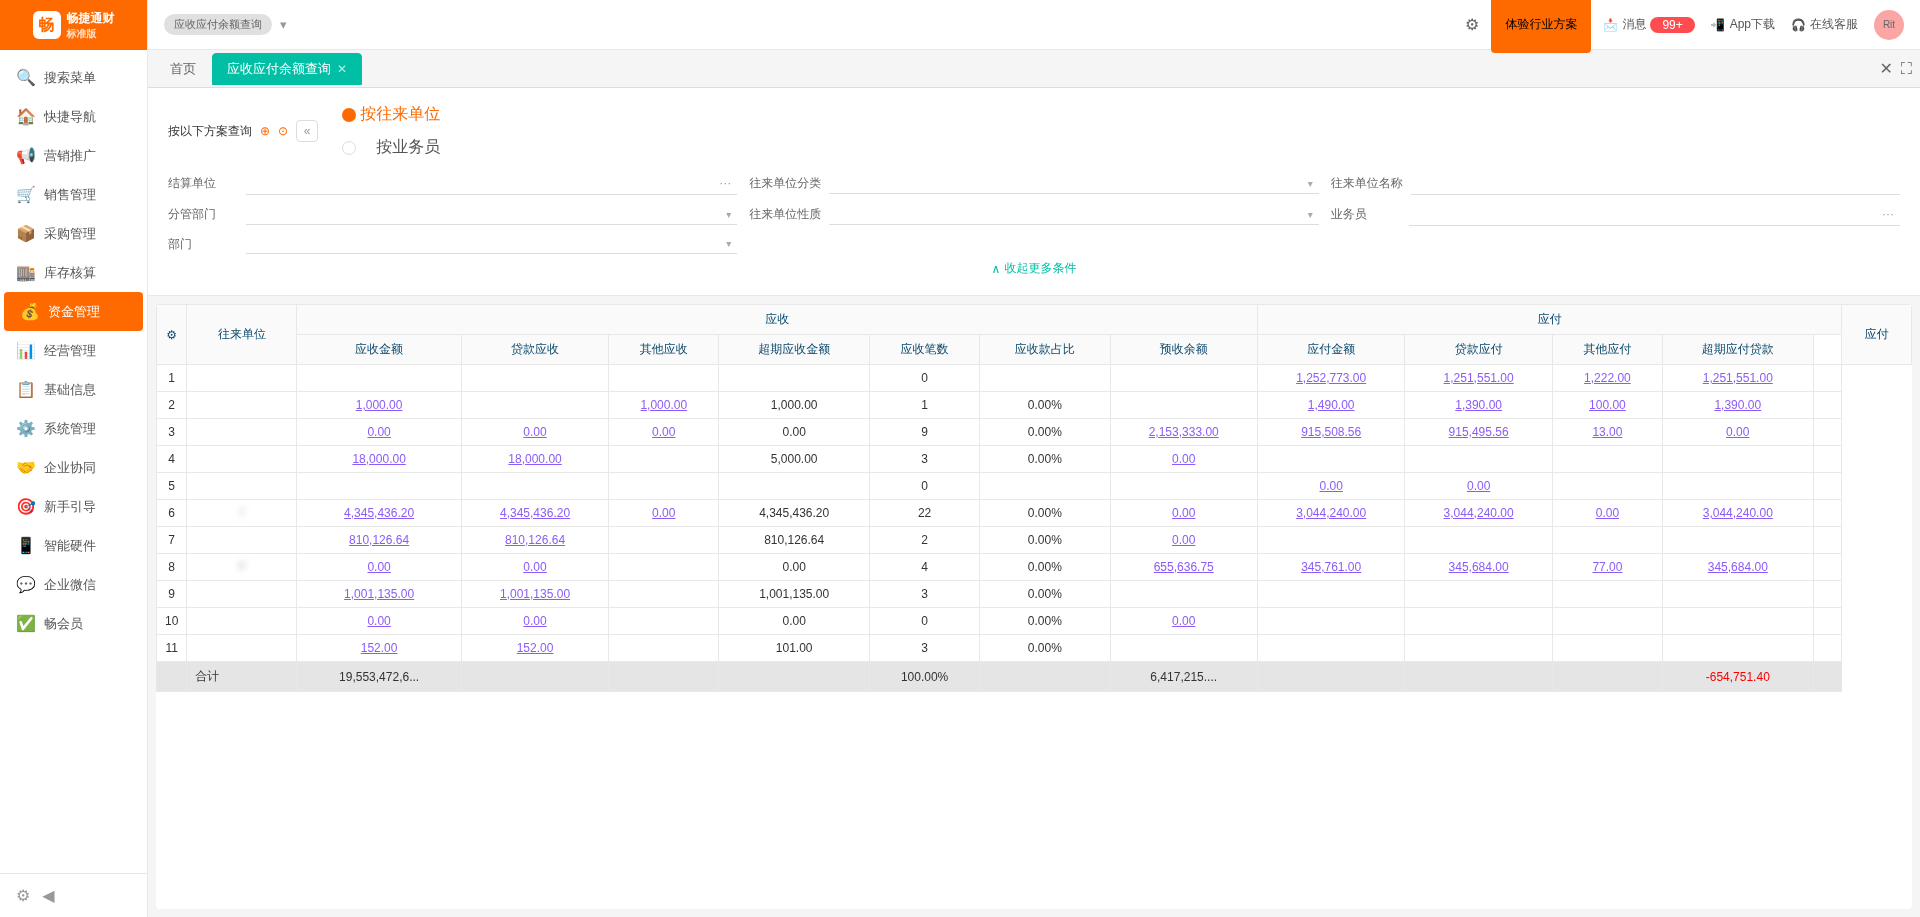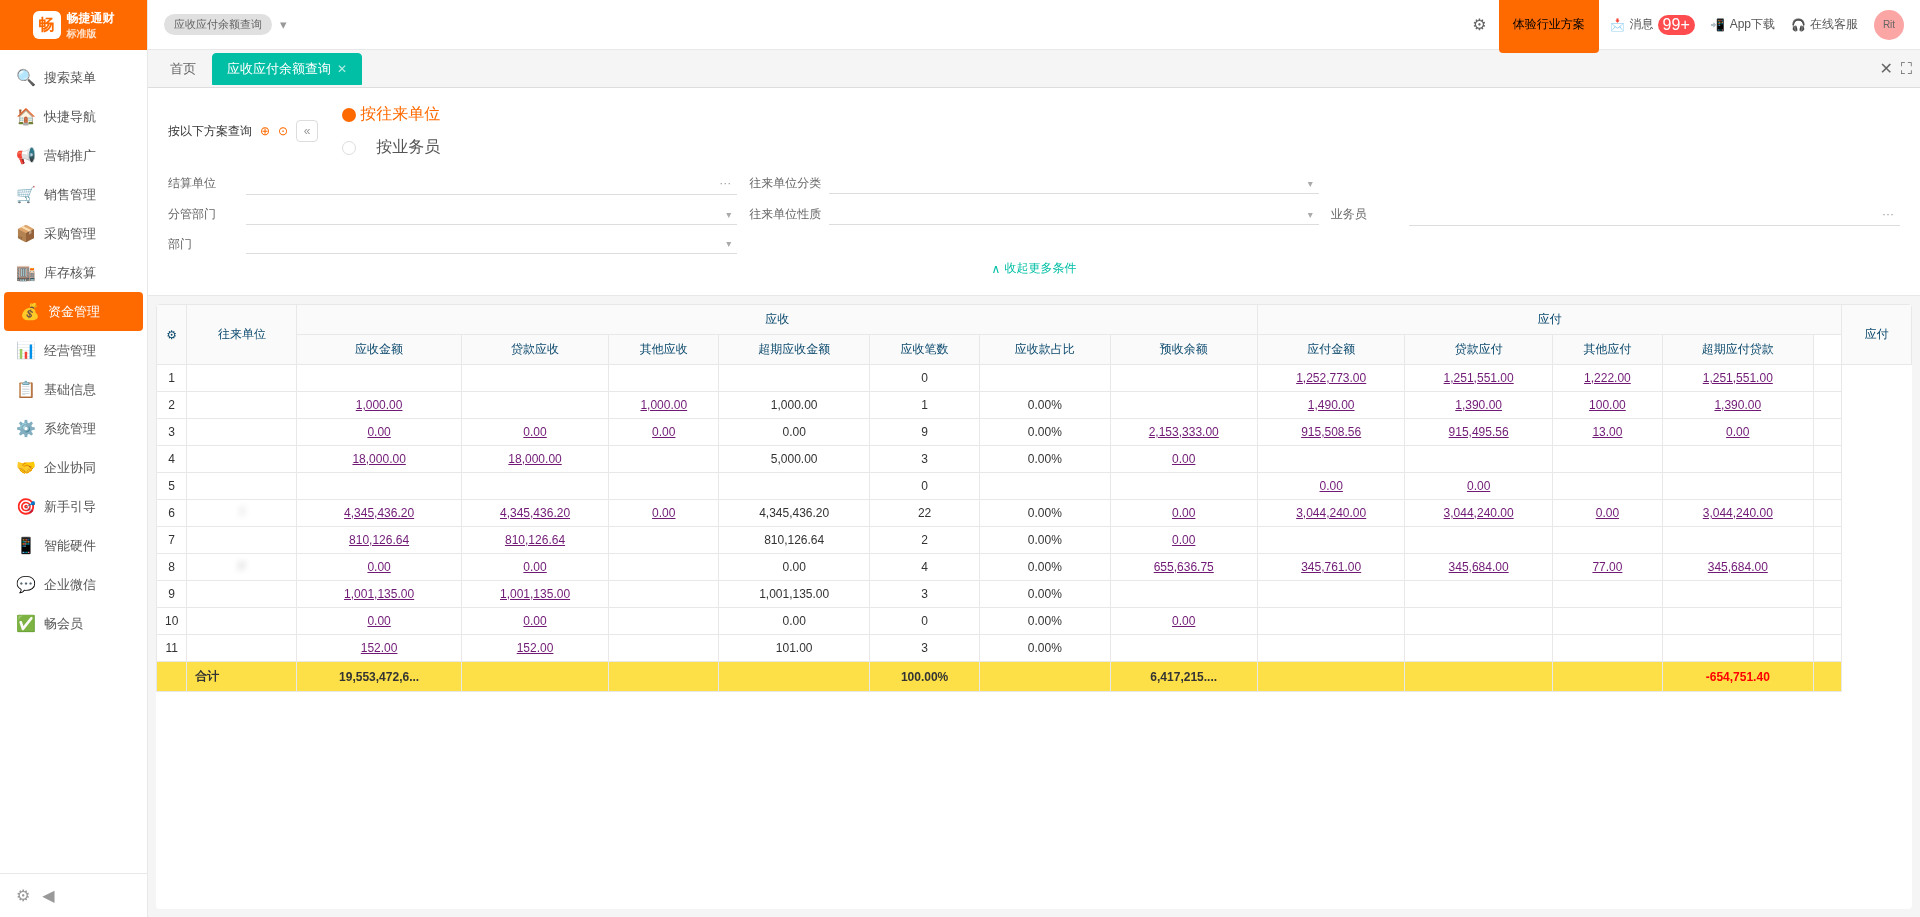--- a/index.html
+++ b/index.html
@@ -41,21 +41,21 @@
       display: flex; align-items: center; gap: 8px; color: #999; font-size: 13px; flex: 1;
     }
     .topbar-btn {
       background: #ff6a00; color: #000000; border: none; border-radius: 4px;
       padding: 20px 14px; font-size: 12px; cursor: pointer; white-space: nowrap;
     }
     .topbar-gear { font-size: 16px; color: #666; cursor: pointer; }
     .topbar-right { display: flex; align-items: center; gap: 16px; margin-left: auto; }
     .topbar-right-item { display: flex; align-items: center; gap: 4px; cursor: pointer; color: #555; font-size: 12px; }
     .notification-badge {
-      background: #ff4d4f; color: #fff; border-radius: 10px; padding: 1px 5px; font-size: 16px;
+      background: #ff4d4f; color: #fff; border-radius: 10px; padding: 1px 12px; font-size: 12px;
     }
     .user-avatar { width: 30px; height: 30px; border-radius: 50%; background: #fca5a5; display: flex; align-items: center; justify-content: center; font-size: 10px; color: #666; }
 
     
     .tab-bar {
       position: fixed; left: 148px; top: 50px; right: 0; height: 38px;
       background: #f5f5f5; border-bottom: 1px solid #ddd; display: flex; align-items: center;
       padding: 0 8px; gap: 2px; z-index: 98;
     }
     .tab-item {
@@ -122,22 +122,22 @@
     
     .table-wrap { flex: 1; overflow: auto; background: #fff; margin: 8px; border-radius: 4px; }
     .data-table { width: 100%; border-collapse: collapse; font-size: 12px; }
     .data-table th, .data-table td {
       border: 1px solid #e8e8e8; padding: 6px 8px; white-space: nowrap;
     }
     .data-table th { background: #fafafa; color: #0c4a6e; font-weight: 500; text-align: center; }
     .data-table td { color: #333; text-align: center; }
     .data-table td.text-left { text-align: left; }
     .data-table .group-header { background: #fafafa; }
-    .data-table a { color: #701a75; text-decoration: underline; cursor: pointer; }
-    .data-table .footer-row td { background: #fde047; font-weight: 700; }
+    .data-table a { color: #8b5cf6; text-decoration: underline; cursor: pointer; }
+    .data-table .footer-row td { background: #e5e5e5; font-weight: 400; }
     .gear-th { width: 30px; }
     .row-num { color: #999; }
   </style>
 </head>
 <body>
 
 <div class="sidebar">
   <div class="sidebar-logo">
     <div class="sidebar-logo-icon">畅</div>
     <div>
@@ -283,20 +283,24 @@
             <span></span>
             <span class="filter-dots">···</span>
           </div>
         </div>
         <div class="filter-field">
           <label class="filter-label">往来单位分类</label>
           <div class="filter-select">
             <span></span>
             <span class="filter-chevron">▾</span>
           </div>
+        </div>
+        <div class="filter-field">
+          <label class="filter-label">往来单位名称</label>
+          <input class="filter-input" type="text" style="">
         </div>
       </div>
 
       <div class="filter-row">
         <div class="filter-field">
           <label class="filter-label">分管部门</label>
           <div class="filter-select">
             <span></span>
             <span class="filter-chevron">▾</span>
           </div>

